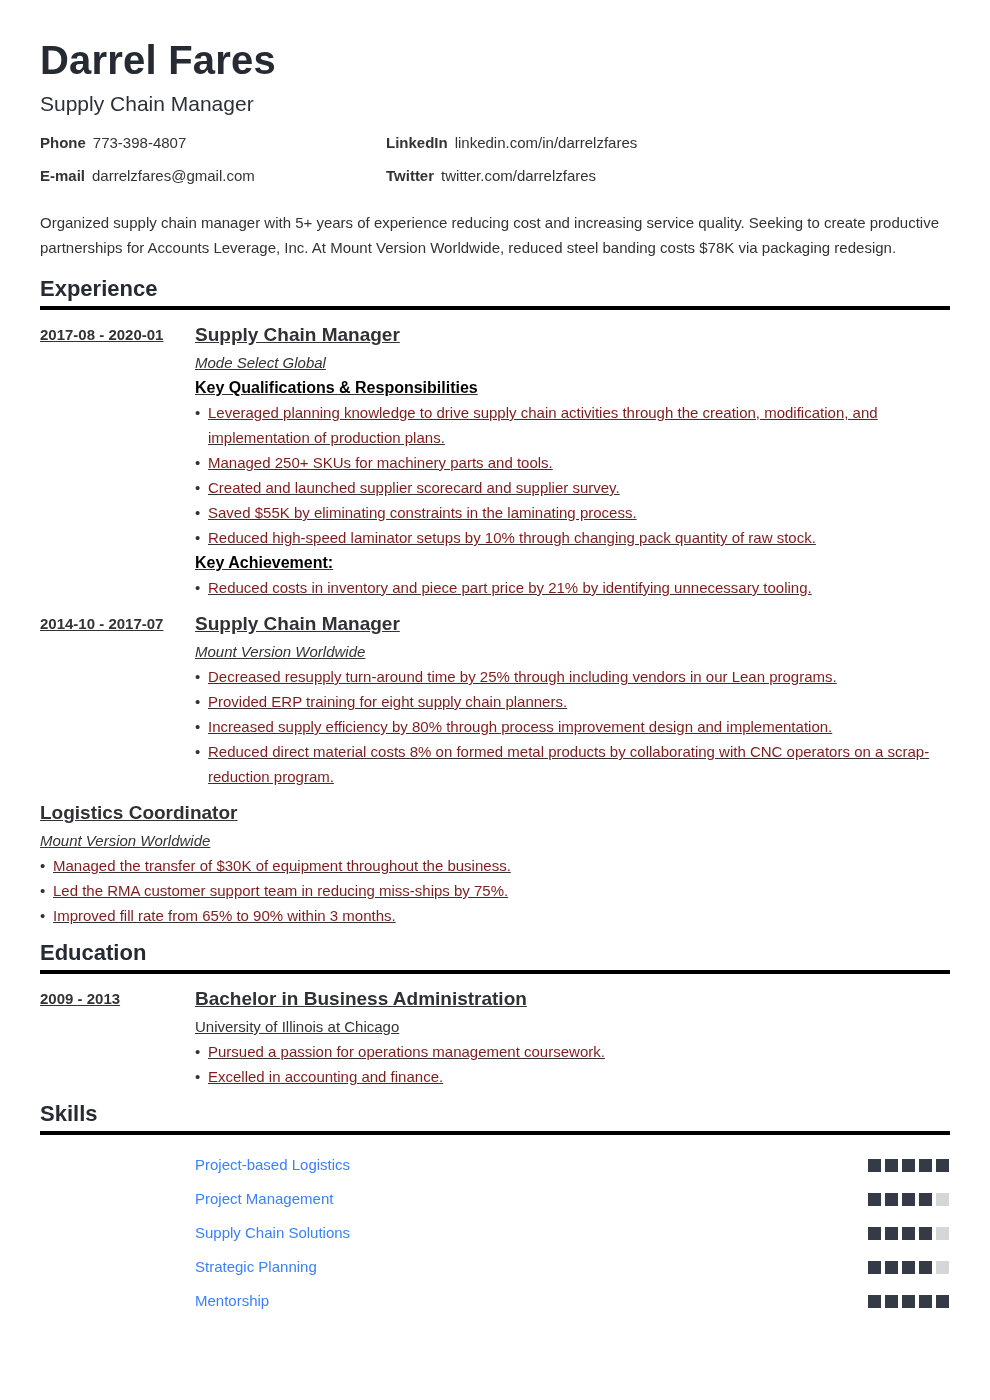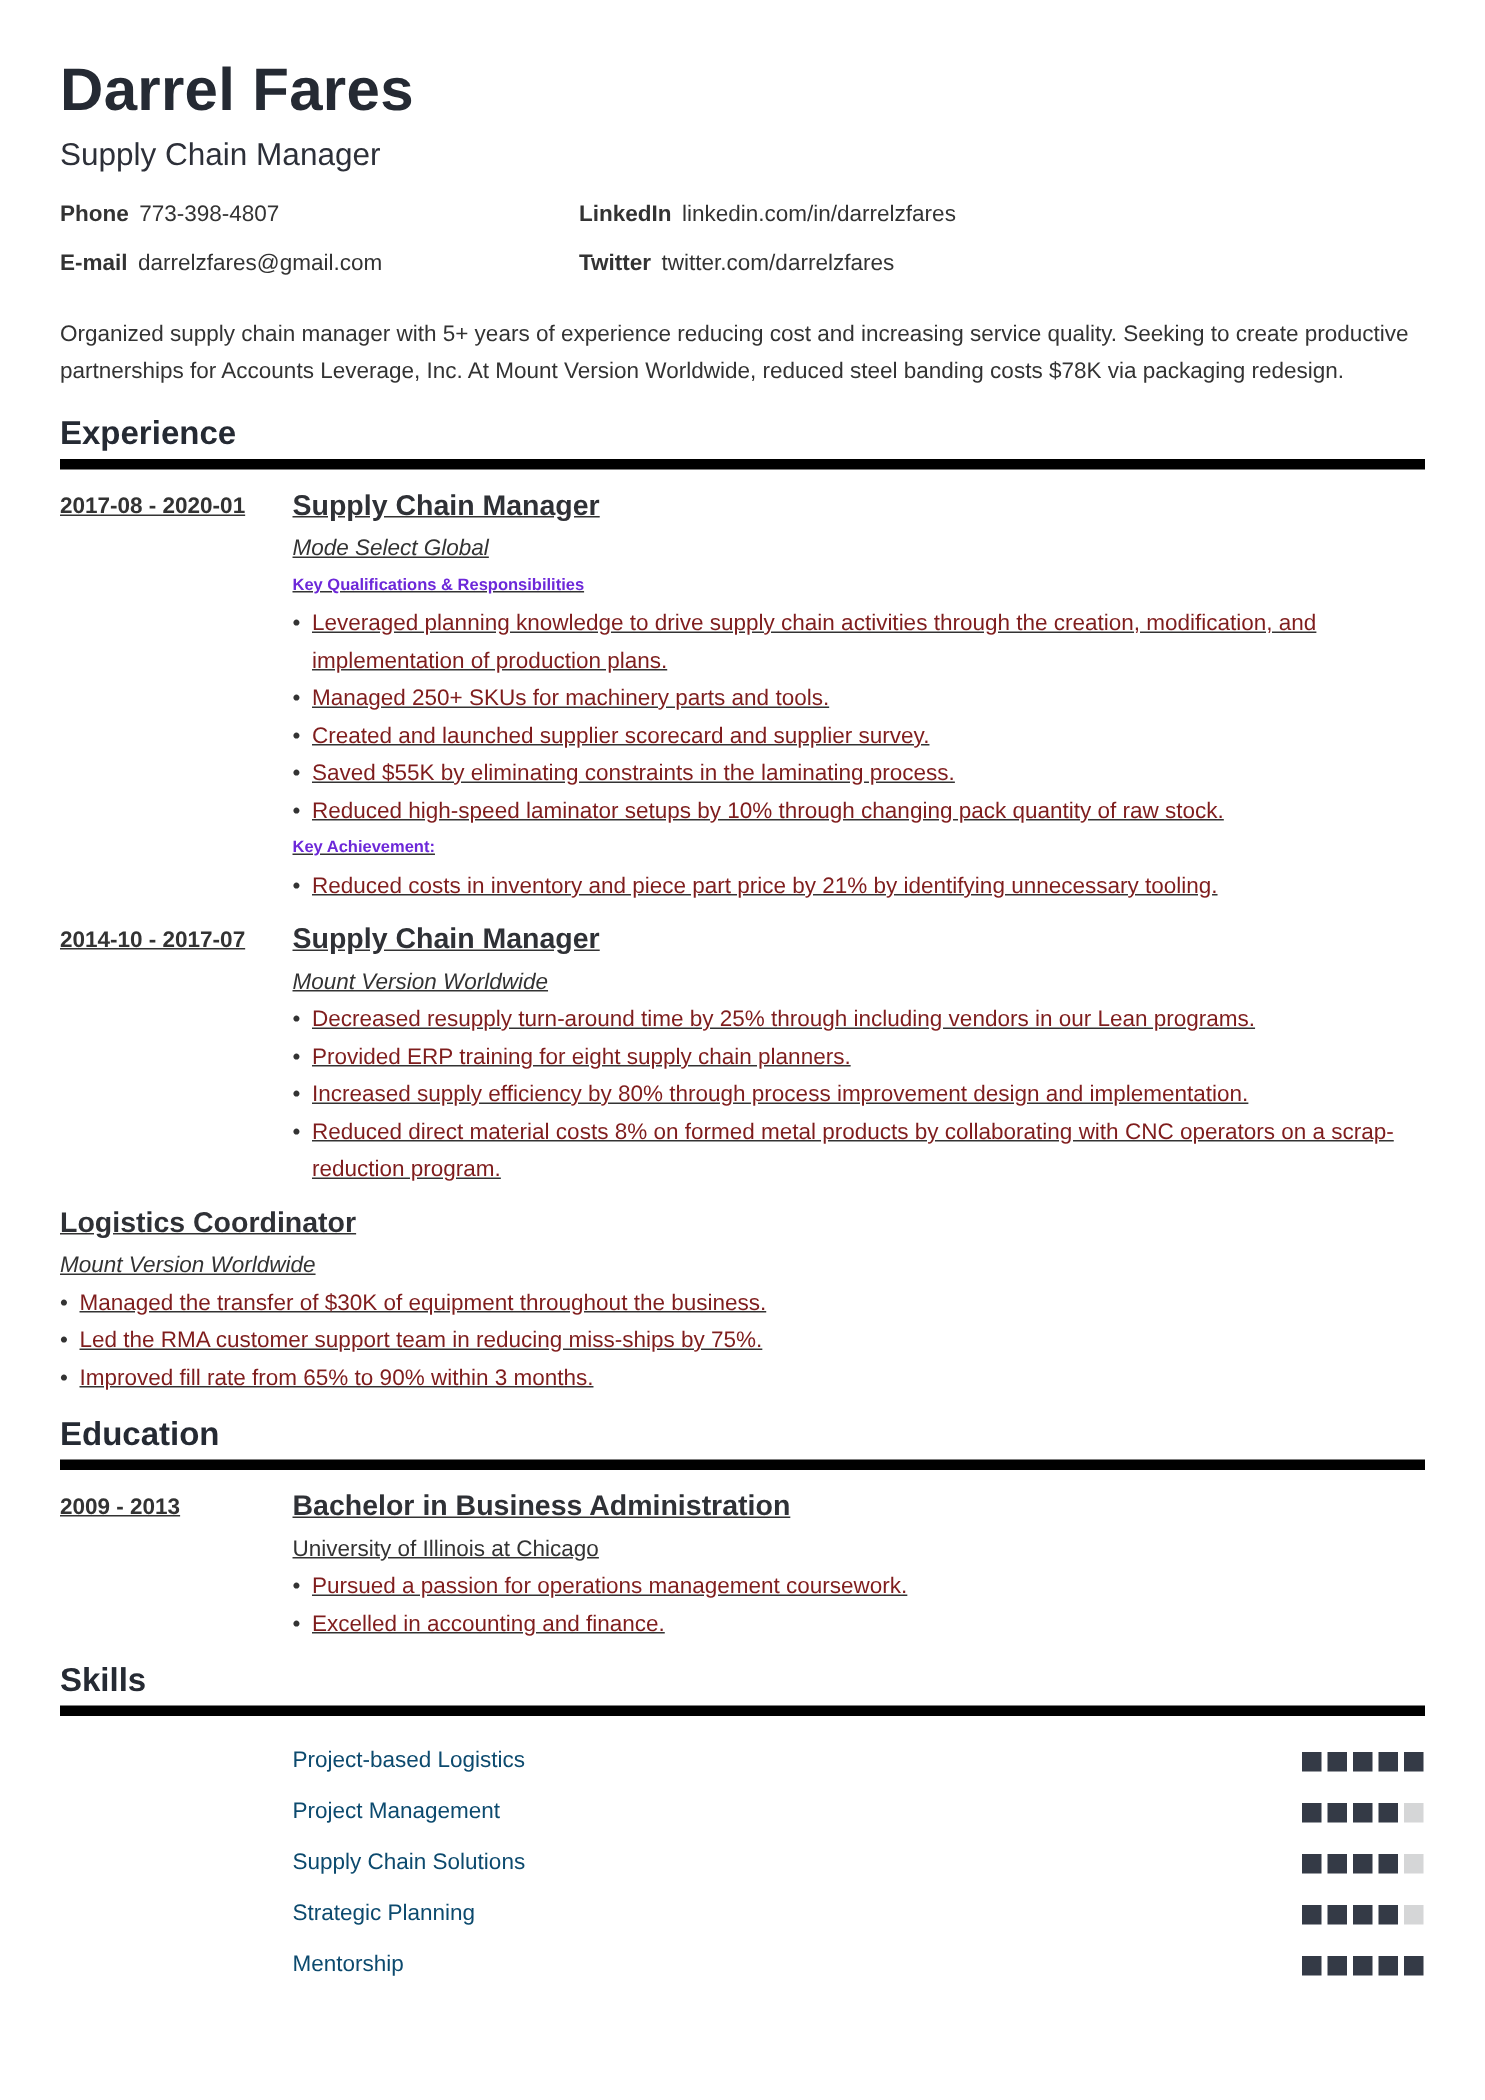--- a/index.html
+++ b/index.html
@@ -60,21 +60,21 @@
       line-height: 25px;
       color: #333;
     }
     .section-title {
       font-size: 22px;
       font-weight: bold;
       color: #252a33;
       margin: 0;
       line-height: 28px;
       padding-bottom: 3px;
-      border-bottom: 7px solid #000000;
+      border-bottom: 4px solid #000000;
     }
     .section-exp { margin-top: 15px; }
     .entries { margin-top: 12px; text-decoration: underline; }
     .entry {
       display: flex;
       margin-bottom: 11px;
     }
     .entry-date {
       width: 155px;
       flex: 0 0 155px;
@@ -98,24 +98,24 @@
       font-style: italic;
       line-height: 25px;
       color: #333;
     }
     .entry-org {
       font-size: 15px;
       line-height: 25px;
       color: #333;
     }
     .subhead {
-      font-size: 11px;
-      font-weight: bold;
-      line-height: 25px;
-      color: #6d28d9;
+      font-size: 16px;
+      font-weight: bold;
+      line-height: 25px;
+      color: #000000;
     }
     ul.bullets {
       list-style: none;
       margin: 0;
       padding: 0;
     }
     ul.bullets li {
       position: relative;
       padding-left: 13px;
       font-size: 15px;
@@ -139,21 +139,21 @@
       align-items: center;
       height: 34px;
     }
     .skill-spacer {
       width: 155px;
       flex: 0 0 155px;
     }
     .skill-name {
       flex: 1;
       font-size: 15px;
-      color: #0c4a6e;
+      color: #3b82f6;
       line-height: 20px;
     }
     .skill-meter {
       display: flex;
       gap: 4px;
       margin-right: 1px;
     }
     .dot {
       width: 13px;
       height: 13px;

